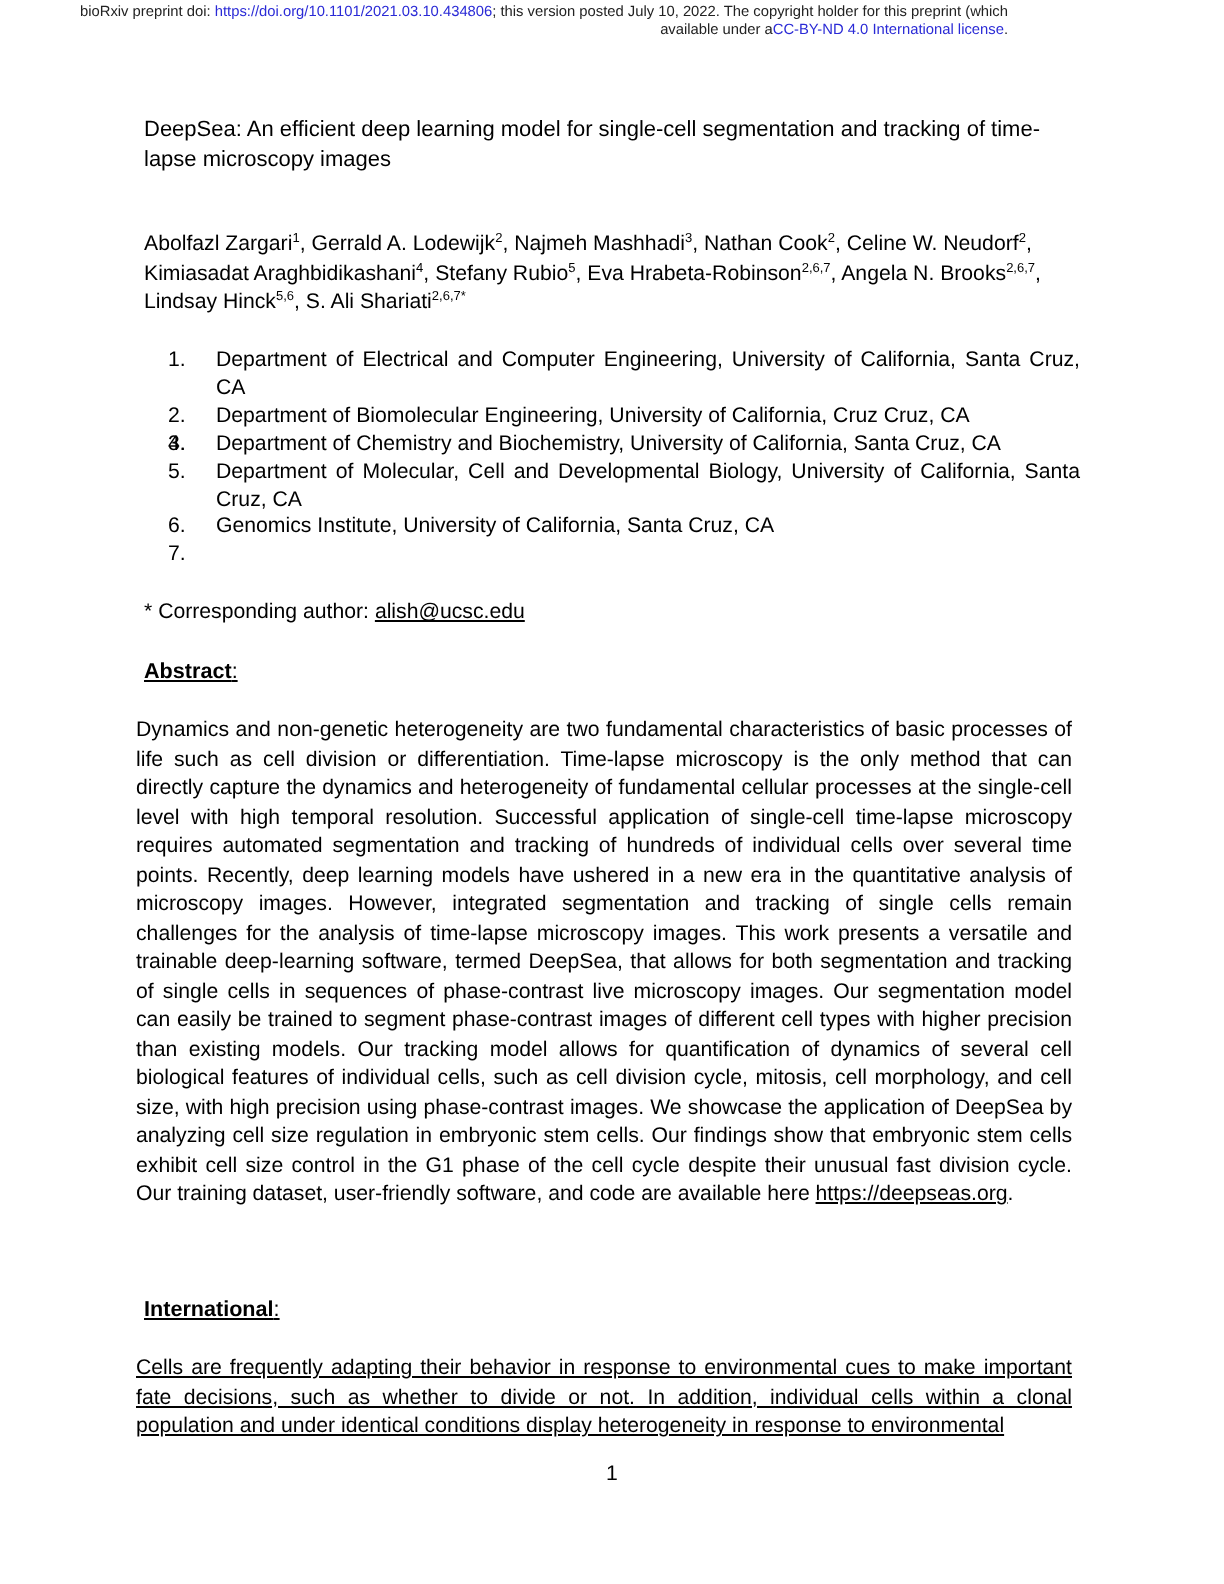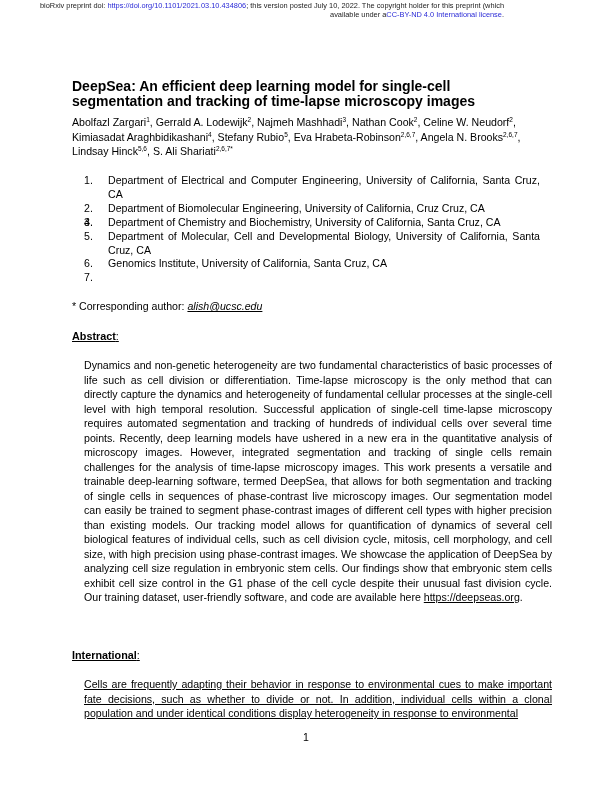--- a/index.html
+++ b/index.html
@@ -1,33 +1,33 @@
 <!DOCTYPE html>
 <html><head>
 <meta charset="utf-8">
 <style>
   html, body { margin:0; padding:0; background:#fff; }
   body { width:612px; height:792px; position:relative; overflow:hidden;
          font-family:"Liberation Sans", sans-serif; color:#000; }
   .header { position:absolute; top:1px; left:0; width:484px; text-align:right;
             font-size:7.4px; line-height:9px; color:#222;margin-left:20px; }
   .header a { color:#2a2ad6; text-decoration:none; }
-  .title { position:absolute; left:72px; top:79px; width:470px; font-weight:bold;
-           font-size:14px; line-height:14.5px; }
+  .title { position:absolute; left:72px; top:58px; width:470px; font-weight:normal;
+           font-size:11px; line-height:14.5px; }
   .authors { position:absolute; left:72px; top:115px; width:470px; font-size:10.6px; line-height:14.6px; }
   .authors sup { font-size:6.5px; vertical-align:4px; line-height:0; }
   .affils { position:absolute; left:84px; top:174px; width:456px; margin:0; padding:0; list-style:none;
             font-size:10.6px; line-height:13.9px; }
   .affils li { position:relative; padding-left:24px; text-align:justify; }
   .affils li .num { position:absolute; left:0; top:0; }
   .corr { position:absolute; left:72px; top:299px; font-size:10.6px; line-height:14px; }
-  .corr a { color:#000; text-decoration:underline;font-style:italic; }
+  .corr a { color:#000; text-decoration:underline; }
   .h { position:absolute; left:72px; font-size:10.8px; line-height:14px;text-decoration:underline; }
   .h b { font-weight:bold; }
-  .para { position:absolute; left:84px; width:468px; font-size:10.6px; line-height:14.5px;
+  .para { position:absolute; left:68px; width:468px; font-size:10.6px; line-height:14.5px;
           text-align:justify; }
   .para a { color:#000; text-decoration:underline; }
   .pnum { position:absolute; top:731px; left:0; width:612px; text-align:center; font-size:10.6px; }
 </style>
 </head>
 <body>
 
 <div class="header">
   <div><span>bioRxiv preprint doi: </span><a href="#">https://doi.org/10.1101/2021.03.10.434806</a><span>; this version posted July 10, 2022. The copyright holder for this preprint (which</span></div>
   <div><span>available under a</span><a href="#">CC-BY-ND 4.0 International license</a><span>.</span></div>

